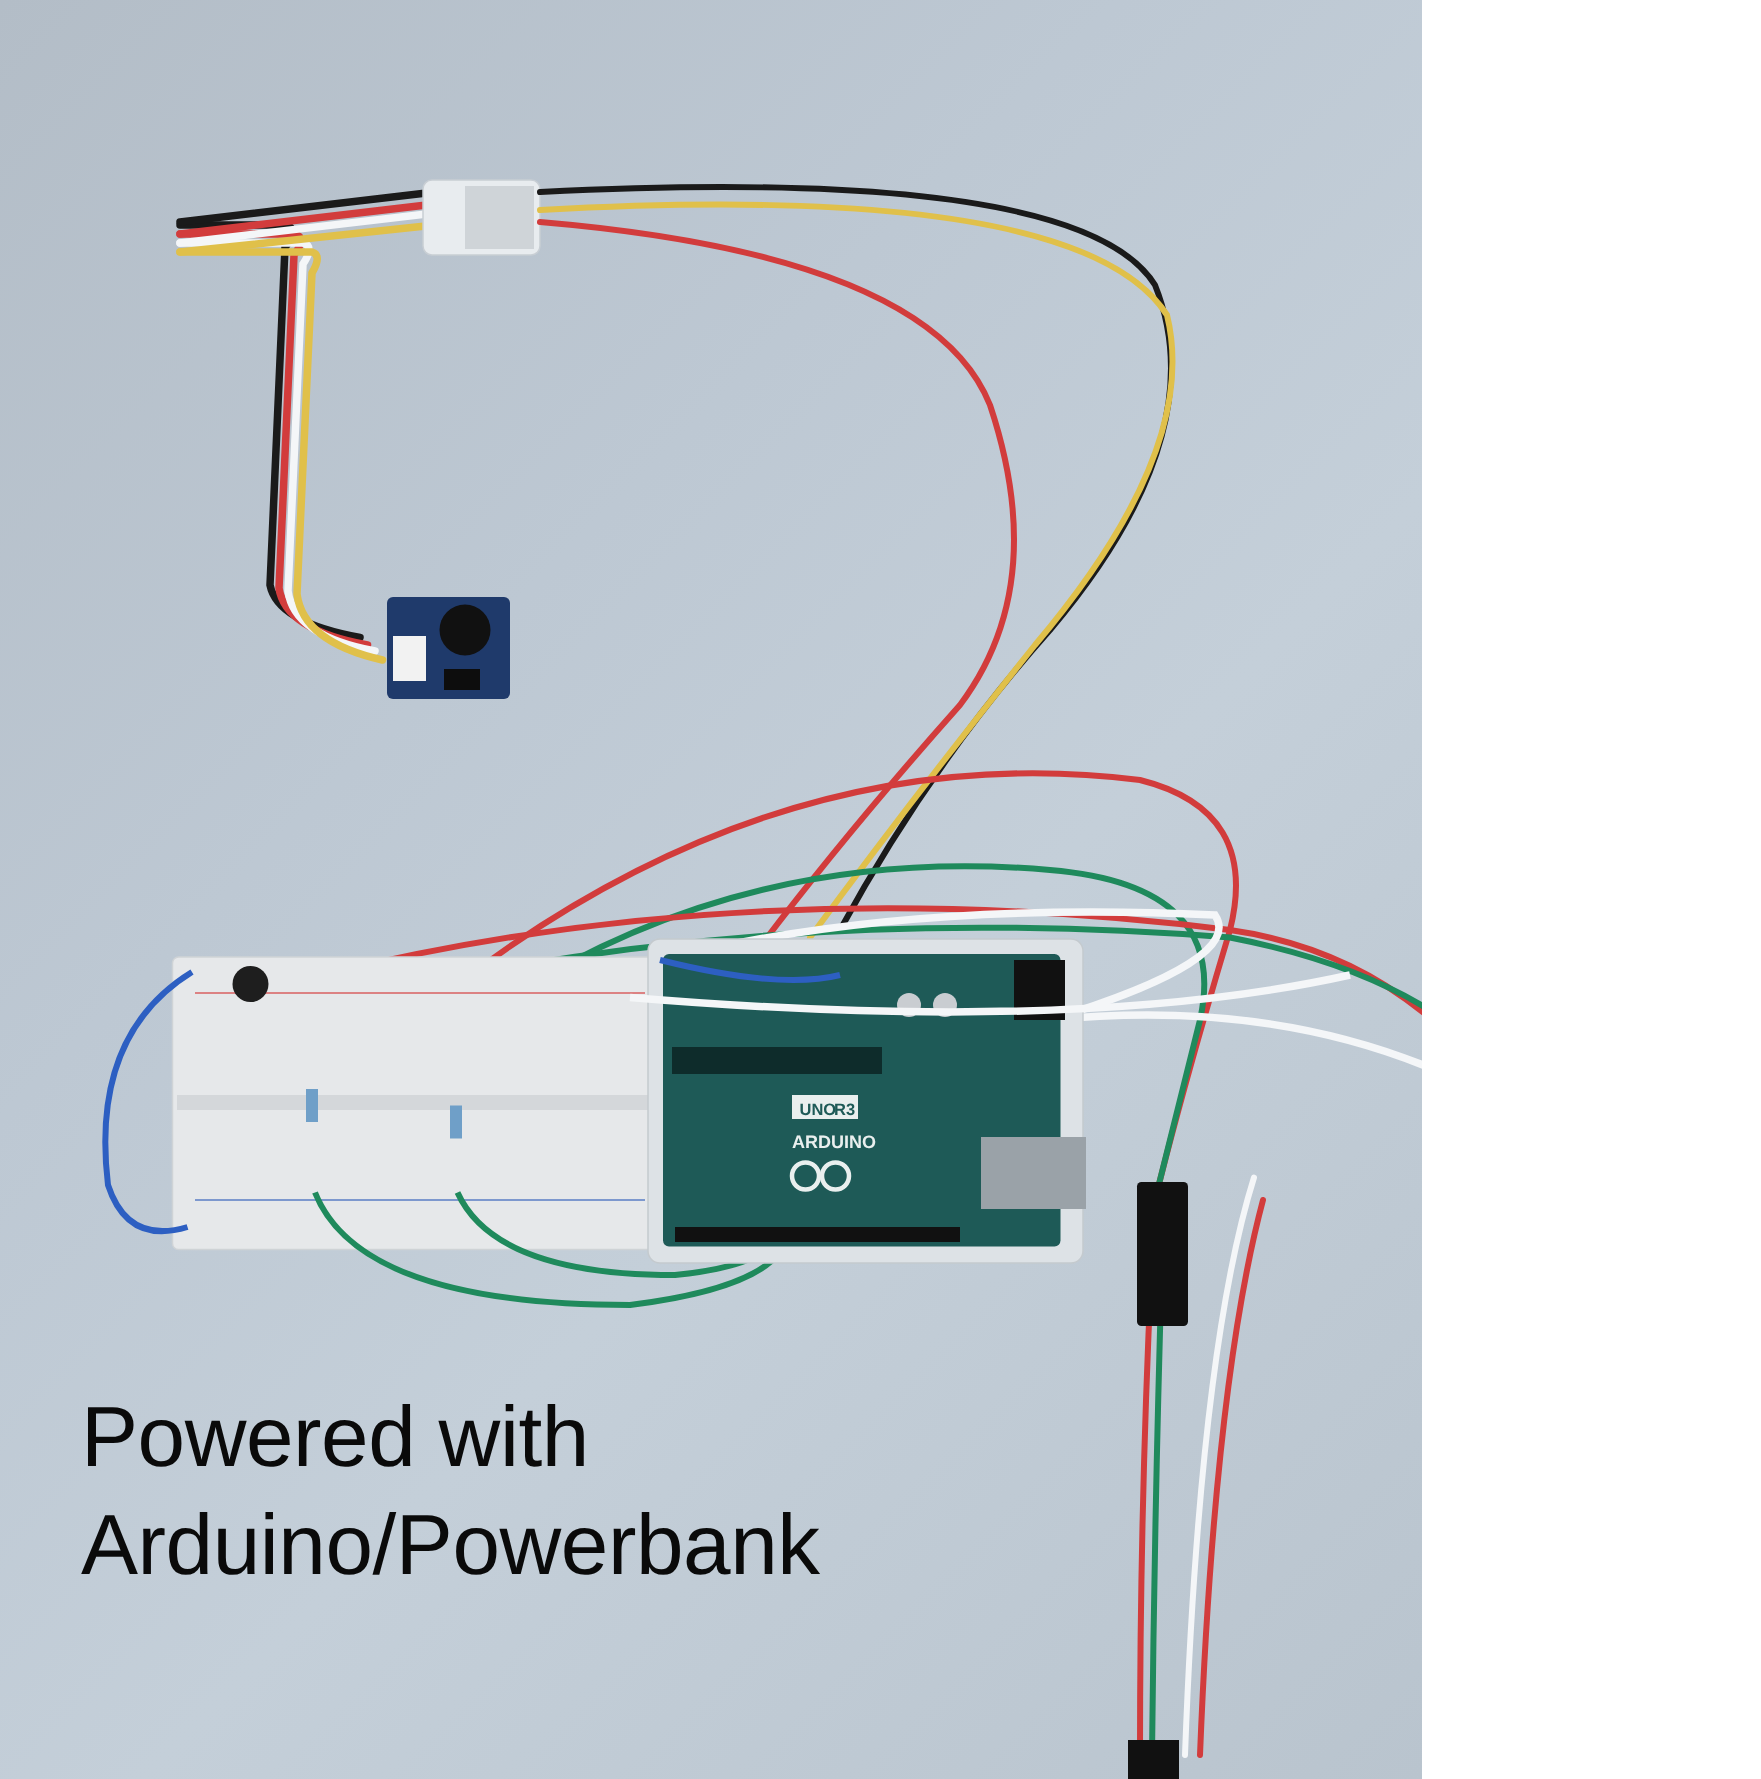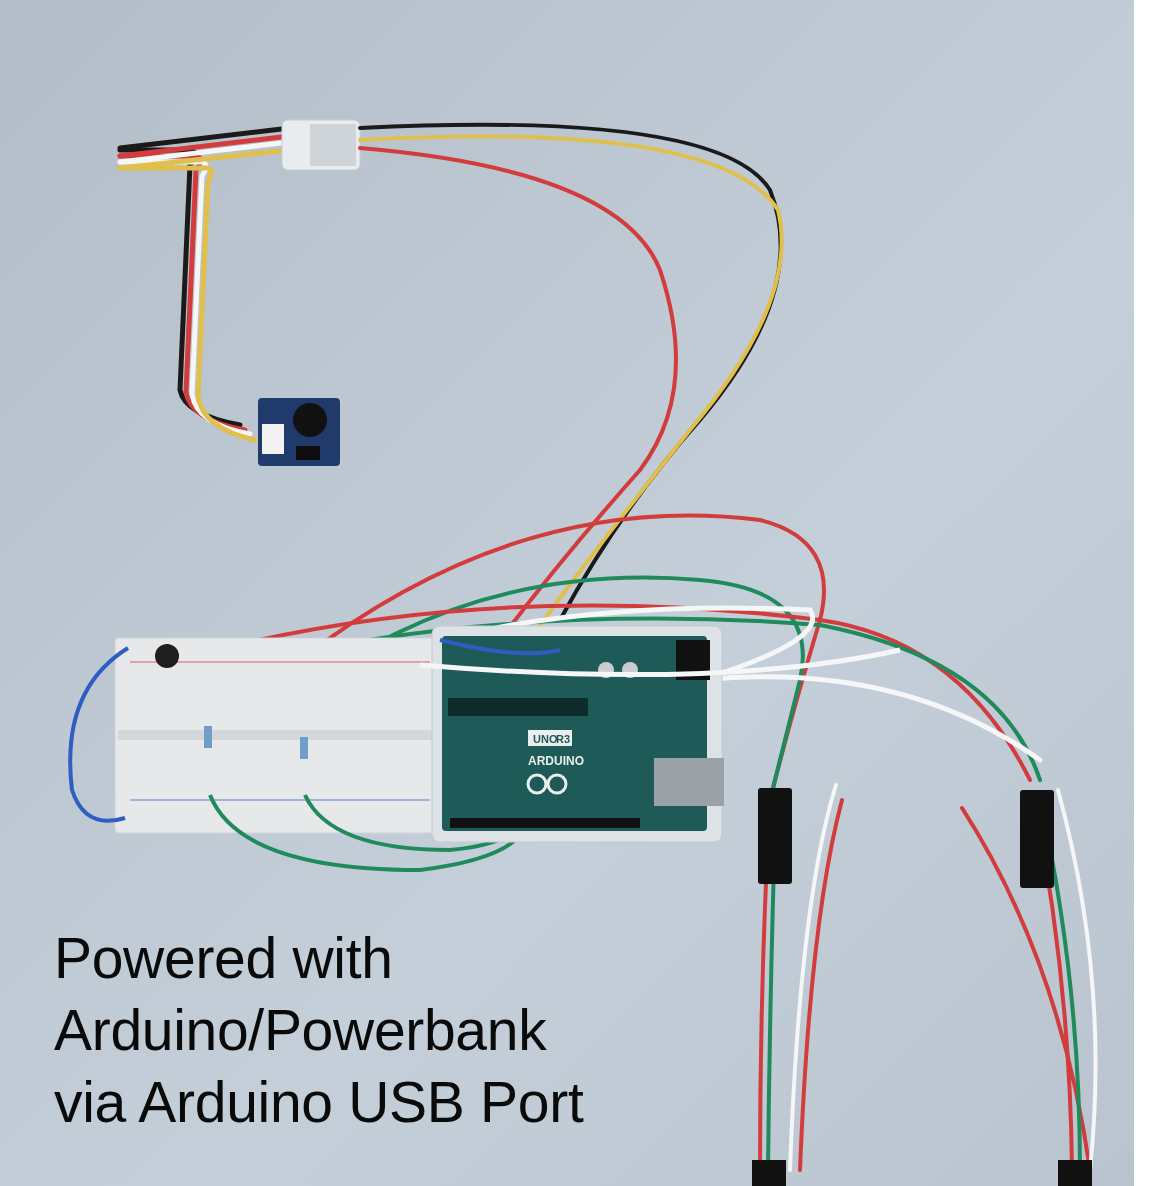--- a/index.html
+++ b/index.html
@@ -1,18 +1,18 @@
 <!DOCTYPE html>
 <html><head>
   <meta charset="utf-8">
   <style>
     html, body { margin: 0; padding: 0; }
     body { width: 1174px; height: 1186px; overflow: hidden; }
     .scene {
-      position: relative; width: 1134px; height: 1186px;
+      position: relative; width: 948px; height: 1186px;
       background: linear-gradient(135deg, #b3bdc7 0%, #bdc8d3 35%, #c4cfd9 60%, #b9c4ce 100%);
       overflow: hidden;
     }
     svg.photo { position: absolute; left: 0; top: 0; }
     .caption {
       position: absolute; left: 54px; top: 922px;
       font-family: Liberation Sans, sans-serif;
       font-size: 57px; line-height: 72px; color: #0a0a0a;
       letter-spacing: -0.3px;
     }
@@ -106,15 +106,14 @@
     </g>
     <rect x="758" y="788" width="34" height="96" rx="3" fill="#111"></rect>
     <rect x="1020" y="790" width="34" height="98" rx="3" fill="#111"></rect>
     <rect x="752" y="1160" width="34" height="26" fill="#111"></rect>
     <rect x="1058" y="1160" width="34" height="26" fill="#111"></rect>
   </svg>
 
   <div class="caption">
     <div>Powered with</div>
     <div>Arduino/Powerbank</div>
-    <div>via Arduino USB Port</div>
   </div>
 </div>
 
 </body></html>

